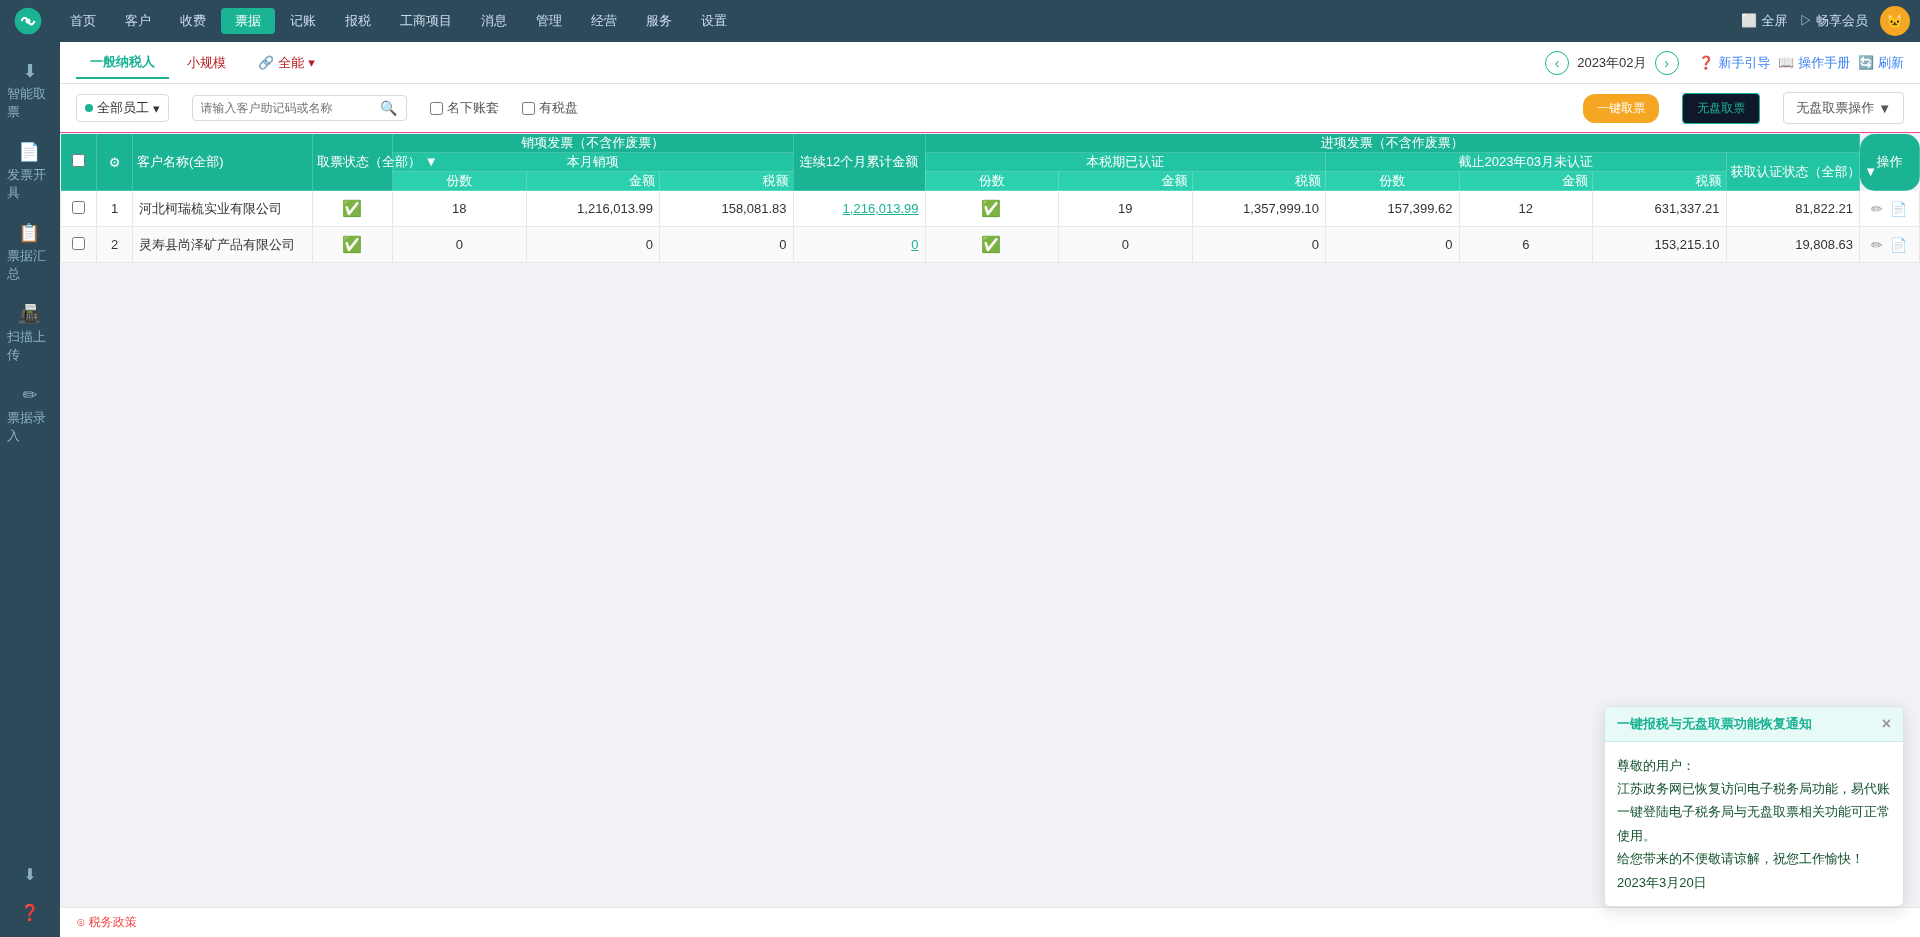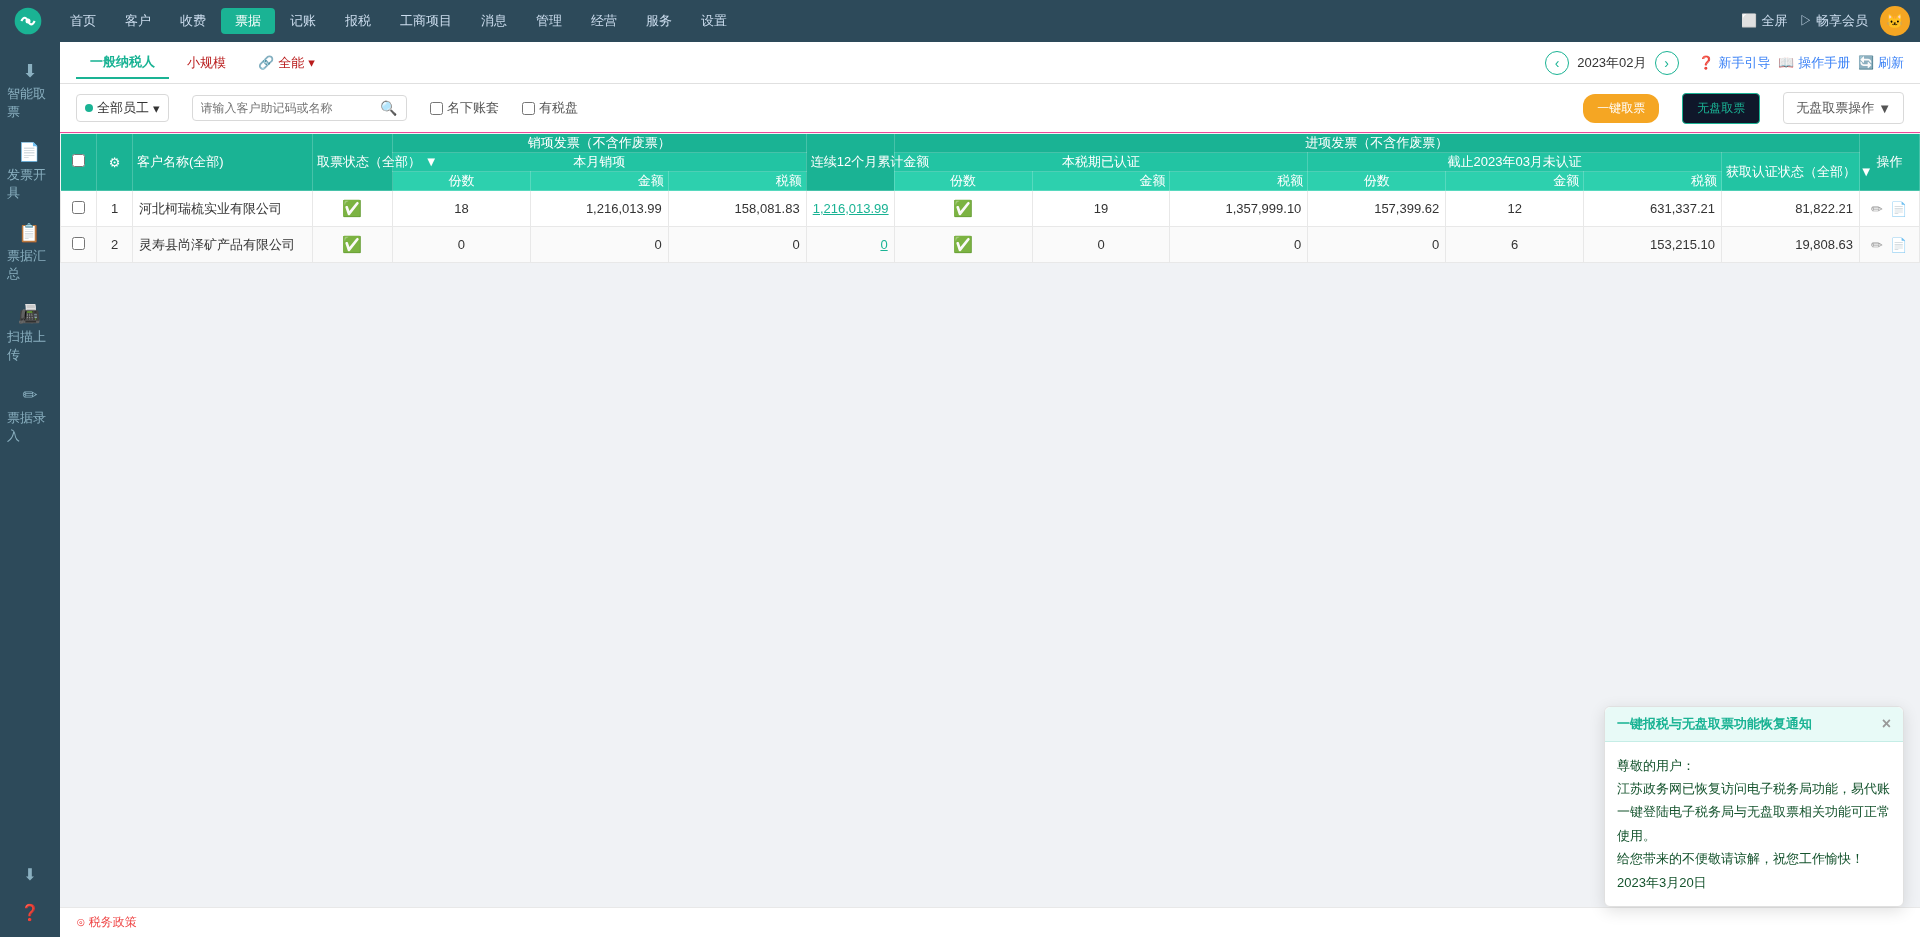--- a/index.html
+++ b/index.html
@@ -466,23 +466,23 @@
         <thead>
           <tr>
             <th class="check-col" rowspan="3"><input type="checkbox" style=""></th>
             <th class="gear-col" rowspan="3">⚙</th>
             <th class="name-col" rowspan="3">客户名称(全部)</th>
             <th class="status-col" rowspan="3">
               <span>取票状态（全部）</span>
               <span>▼</span>
             </th>
             <th colspan="3">销项发票（不含作废票）</th>
-            <th rowspan="3" style="width:88px;">连续12个月累计金额</th>
+            <th rowspan="3" style="width:132px;">连续12个月累计金额</th>
             <th colspan="7">进项发票（不含作废票）</th>
-            <th rowspan="3" style="width:60px;">操作</th>
+            <th rowspan="3" style="width:60px;border-radius:15px;">操作</th>
           </tr>
           <tr class="sub-header">
             <th colspan="3">本月销项</th>
             <th colspan="3">本税期已认证</th>
             <th colspan="3">截止2023年03月未认证</th>
             <th rowspan="2">
               <span>获取认证状态（全部）</span>
               <span>▼</span>
             </th>
           </tr>

